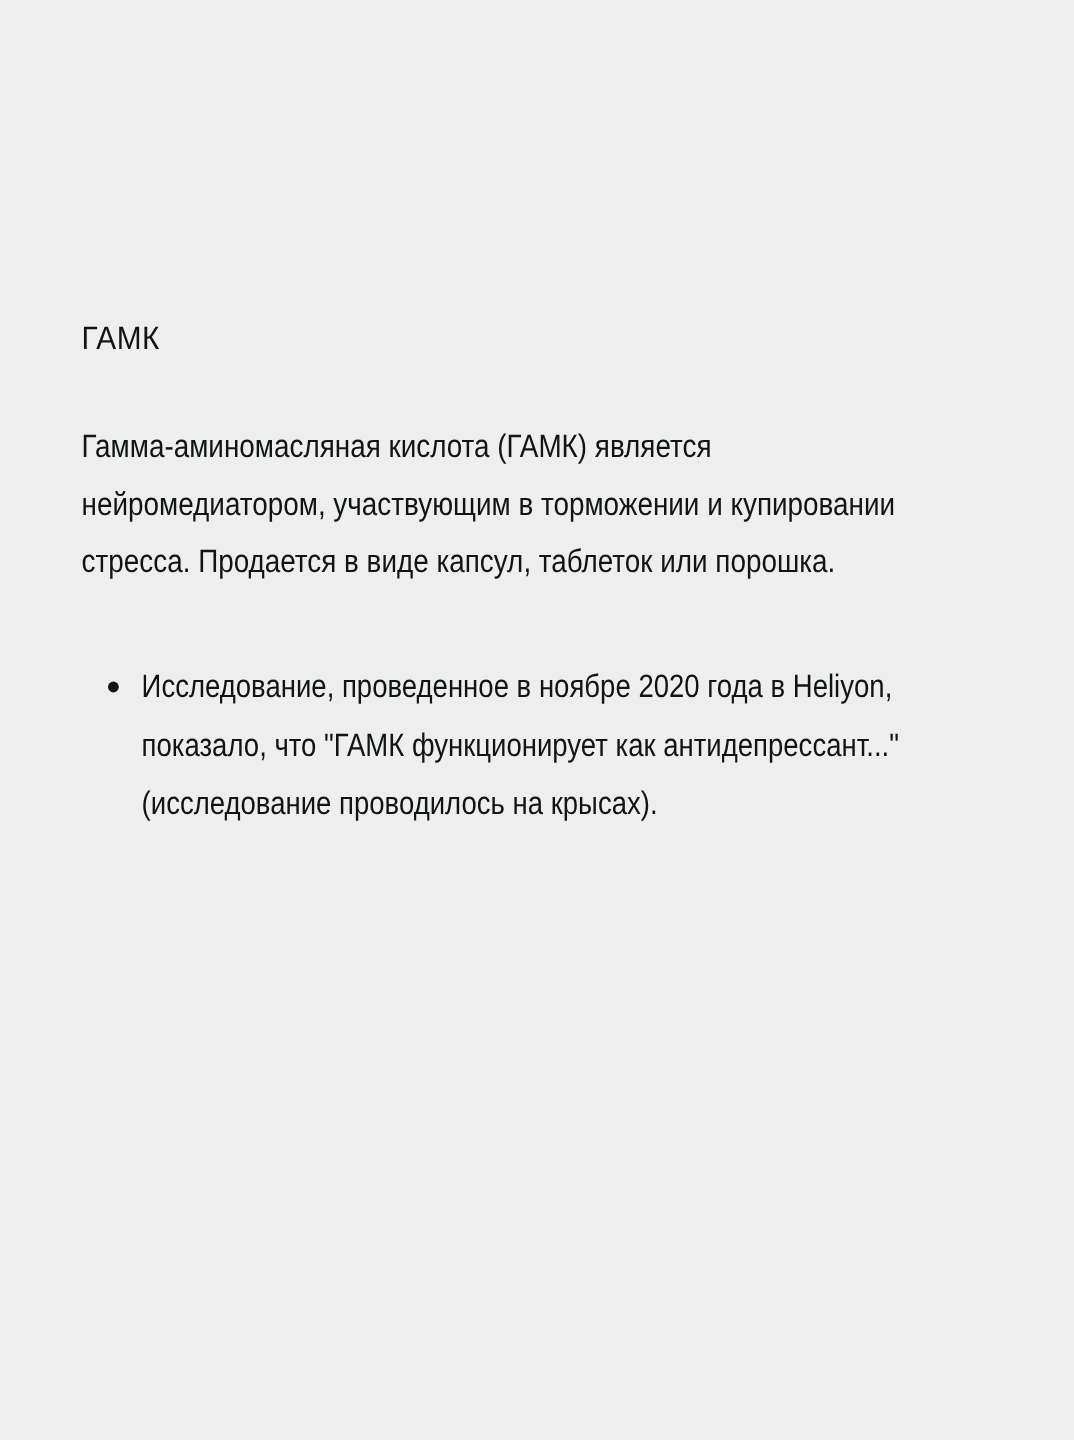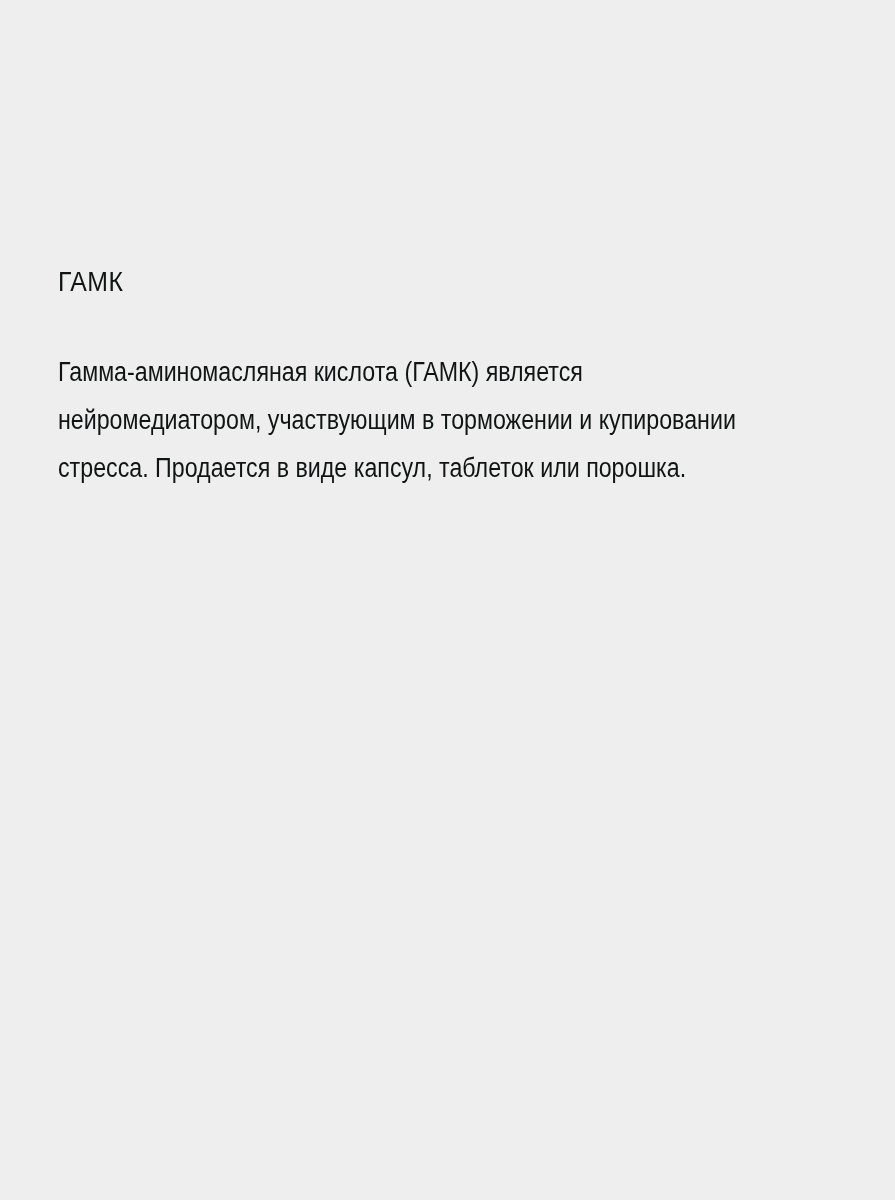--- a/index.html
+++ b/index.html
@@ -10,21 +10,21 @@
       width: 895px;
       height: 1200px;
       background: #eeeeee;
       color: #111414;
       font-family: "Liberation Sans", sans-serif;
       position: relative;
       overflow: hidden;
     }
     .content {
       position: absolute;
-      left: 58px;
+      left: 68px;
       top: 258px;
       width: 790px;
     }
     .title {
       font-size: 27px;
       line-height: 48px;
       letter-spacing: 0.5px;
       margin: 0 0 42px 0;
       font-weight: normal;
       transform: scaleX(0.92);
@@ -68,14 +68,18 @@
   </style>
 </head>
 <body>
 
 <div class="content">
   <h1 class="title">ГАМК</h1>
 
   <p class="paragraph">Гамма-аминомасляная кислота (ГАМК) является нейромедиатором, участвующим в торможении и купировании стресса. Продается в виде капсул, таблеток или порошка.</p>
 
   <ul class="bullets">
+    <li class="bullet-item">
+      <span class="bullet-dot"></span>
+      <span class="bullet-text">Исследование, проведенное в ноябре 2020 года в Heliyon, показало, что "ГАМК функционирует как антидепрессант..." (исследование проводилось на крысах).</span>
+    </li>
   </ul>
 </div>
 
 </body></html>

